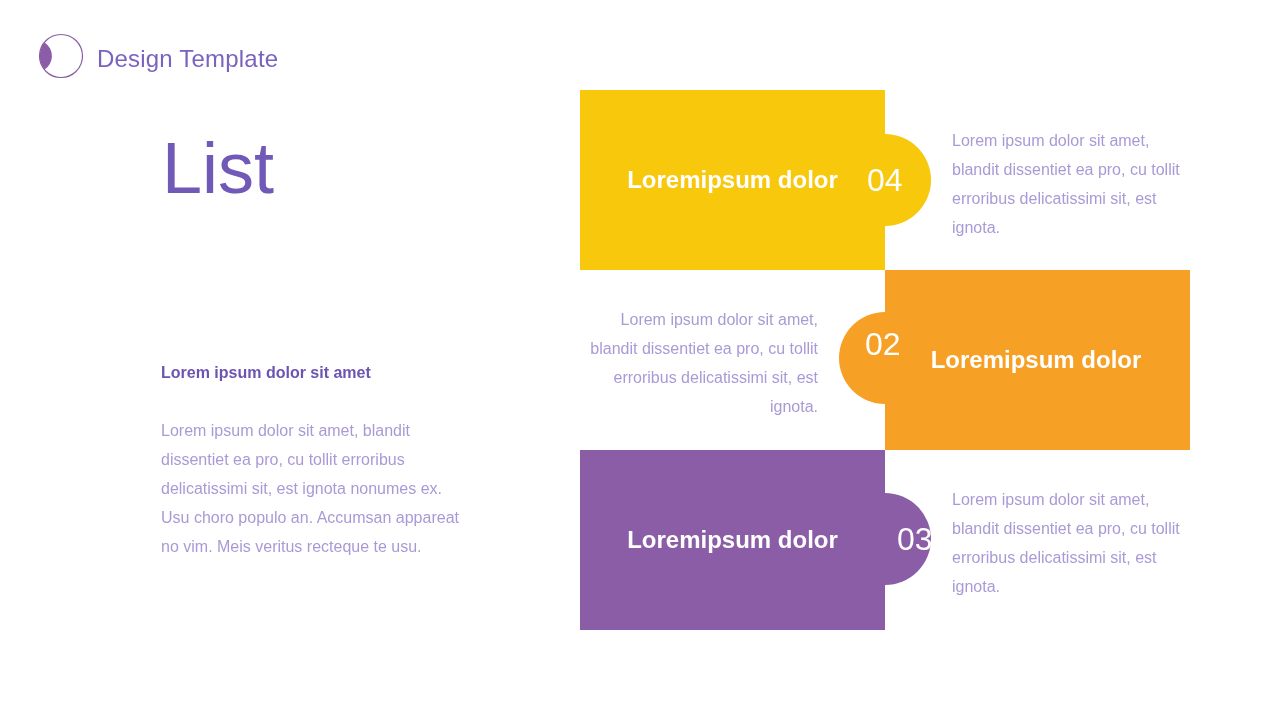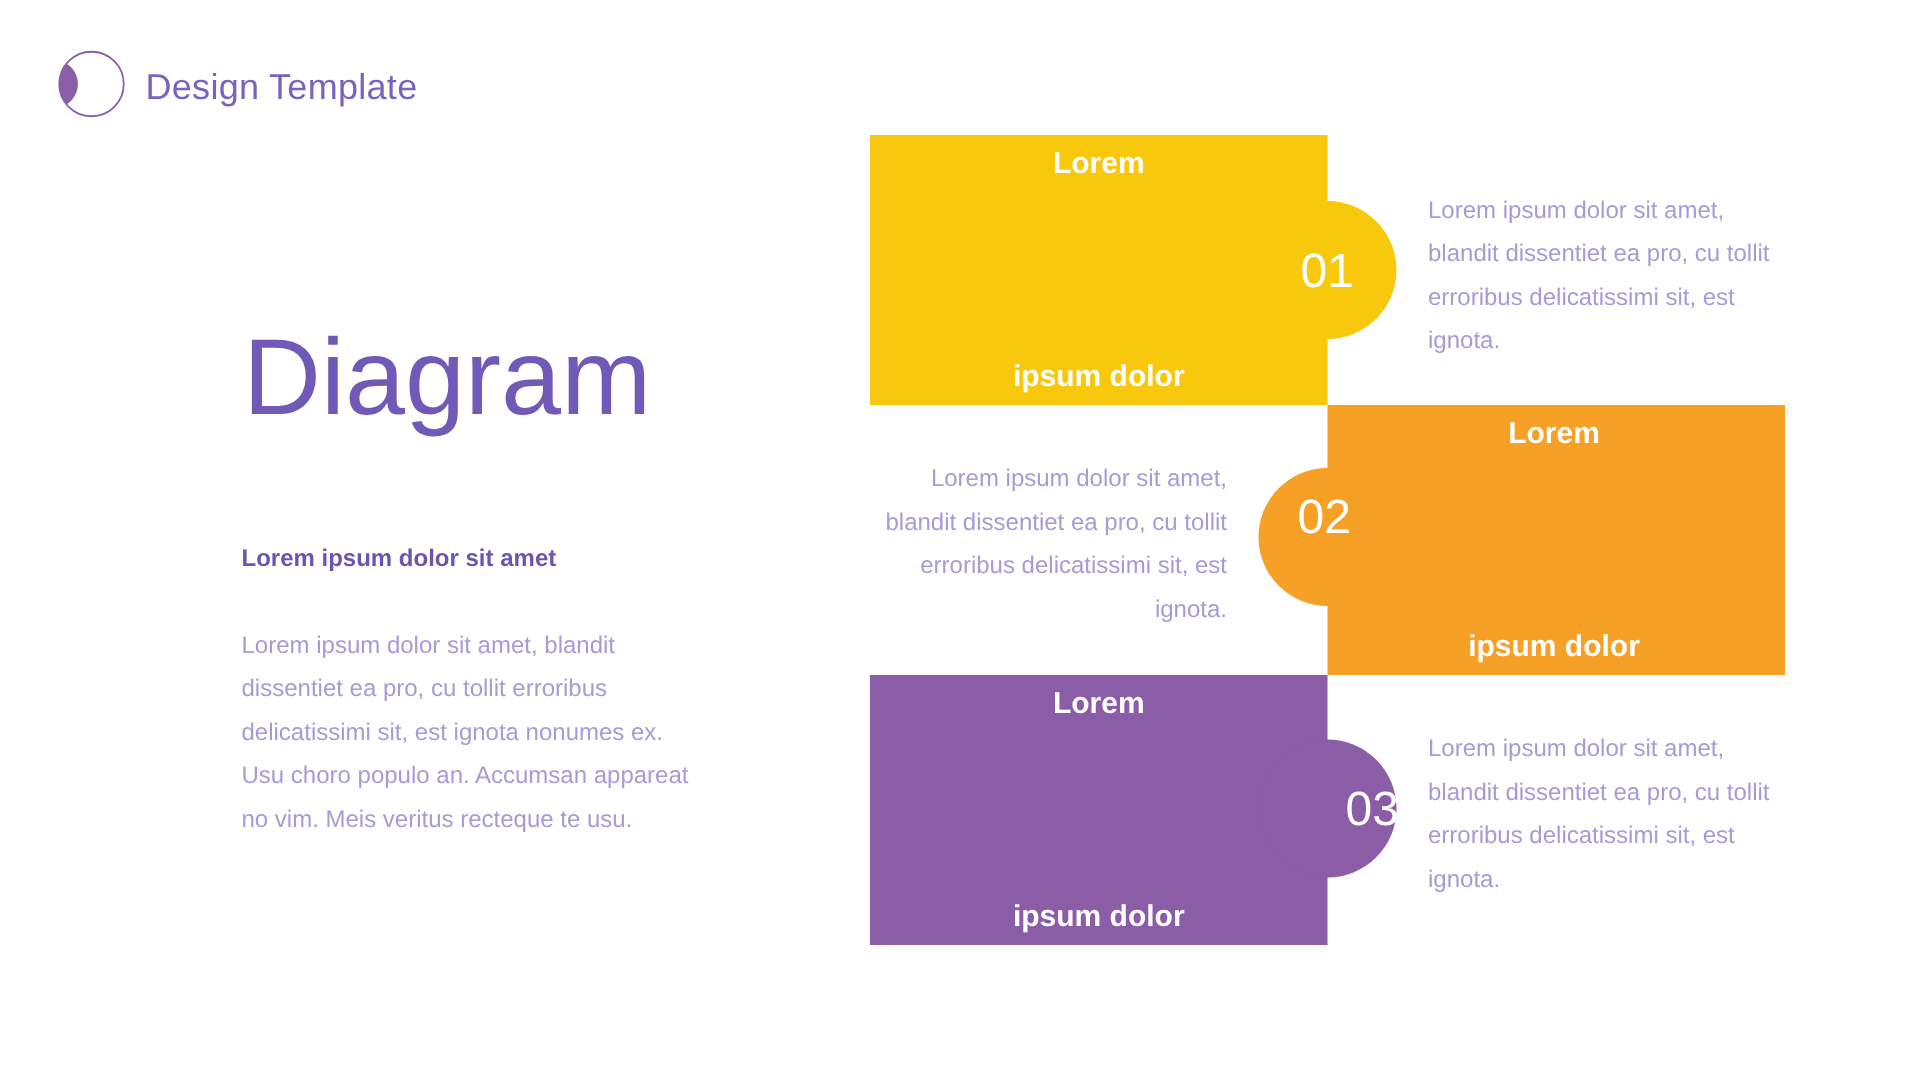--- a/index.html
+++ b/index.html
@@ -9,21 +9,21 @@
       font-family: "Liberation Sans", "DejaVu Sans", sans-serif;
     }
     .logo { position: absolute; left: 38px; top: 33px; width: 46px; height: 46px; }
     .brand { position: absolute; left: 97px; top: 45px; font-size: 24px; color: #7a62bf; letter-spacing: 0.2px; }
     .title { position: absolute; left: 162px; top: 126px; font-size: 72px; line-height: 84px; color: #7159b8; font-weight: normal; margin: 0; }
     .subhead { position: absolute; left: 161px; top: 364px; font-size: 16px; font-weight: bold; color: #6c54b3; }
     .body-text { position: absolute; left: 161px; top: 416px; width: 305px; font-size: 16px; line-height: 29px; color: #a99ad6; }
 
     .box { position: absolute; width: 305px; height: 180px; }
     .box .tab { position: absolute; width: 92px; height: 92px; border-radius: 50%; top: 44px; }
-    .box .label { position: absolute; top: 0; height: 100%; display: flex; flex-direction: column; justify-content: space-between; align-items: center; color: #fff; font-weight: bold; font-size: 20px; line-height: 38px; text-align: center; }
+    .box .label { position: absolute; top: 0; height: 100%; display: flex; justify-content: center; align-items: center; color: #fff; font-weight: bold; font-size: 24px; line-height: 38px; text-align: center; }
     .box .num { position: absolute; color: #fff; font-size: 32px; font-weight: normal; top: 72px; }
 
     .box1 { left: 580px; top: 90px; background: #f8c80c; }
     .box1 .tab { background: #f8c80c; left: 259px; }
     .box1 .label { left: 0; width: 305px; padding-right: 0; width: 305px; }
     .box1 .num { left: 287px; }
 
     .box2 { left: 885px; top: 270px; background: #f6a025; }
     .box2 .tab { background: #f6a025; left: -46px; top: 42px; }
     .box2 .label { left: 0; width: 302px; }
@@ -42,34 +42,33 @@
 </head>
 <body>
 
 <svg class="logo" viewBox="0 0 46 46">
   <circle cx="23" cy="23" r="21.5" fill="none" stroke="#8b5da6" stroke-width="1.2"></circle>
   <path d="M 6.5 9.5 A 21.5 21.5 0 0 0 6.5 36.5 A 16 16 0 0 0 6.5 9.5 Z" fill="#8b5da6"></path>
 </svg>
 <div class="brand">Design Template</div>
 
 <h1 class="title">
-  <br>
-  <span>Diagram</span>
+  <span>List</span><br>
 </h1>
 
 <div class="subhead">Lorem ipsum dolor sit amet</div>
 <div class="body-text">Lorem ipsum dolor sit amet, blandit dissentiet ea pro, cu tollit erroribus delicatissimi sit, est ignota nonumes ex. Usu choro populo an. Accumsan appareat no vim. Meis veritus recteque te usu.</div>
 
 <div class="box box1">
   <div class="tab"></div>
   <div class="label">
     <span>Lorem</span>
     <span>ipsum dolor</span>
   </div>
-  <div class="num">01</div>
+  <div class="num">04</div>
 </div>
 <div class="desc desc1">Lorem ipsum dolor sit amet, blandit dissentiet ea pro, cu tollit erroribus delicatissimi sit, est ignota.</div>
 
 <div class="box box2">
   <div class="tab"></div>
   <div class="label">
     <span>Lorem</span>
     <span>ipsum dolor</span>
   </div>
   <div class="num">02</div>

